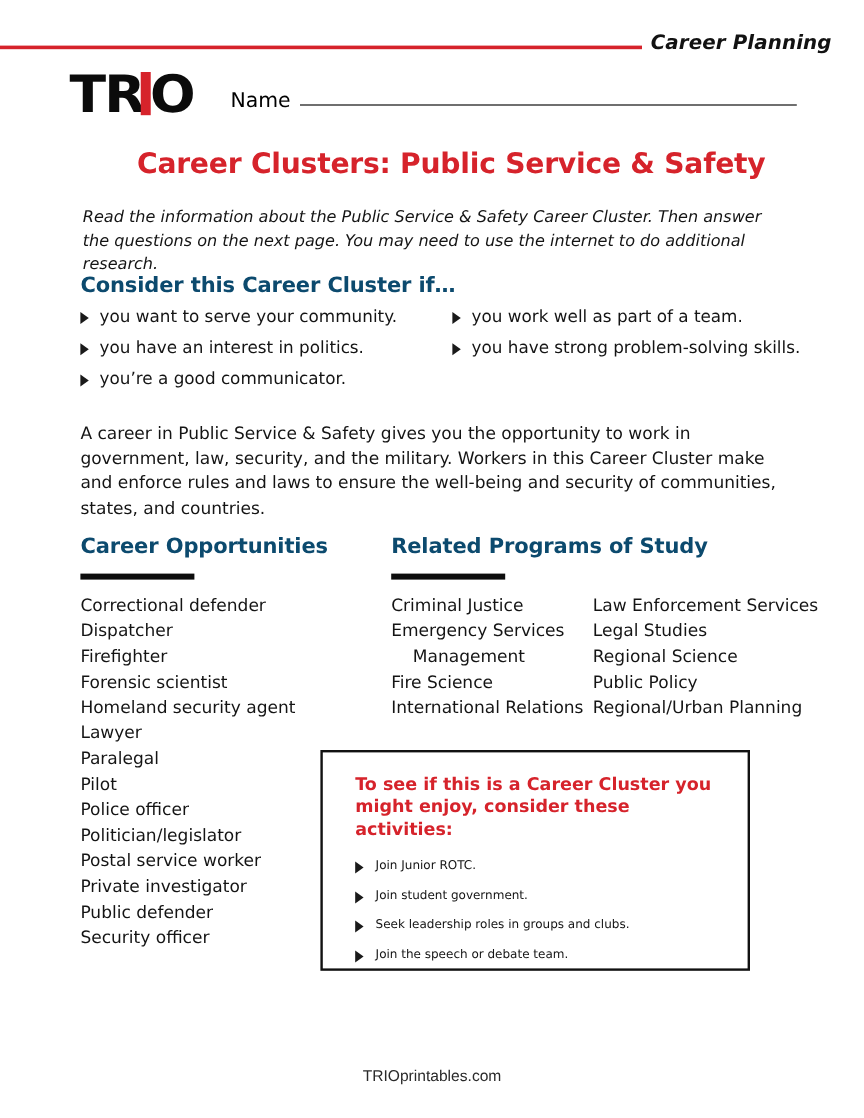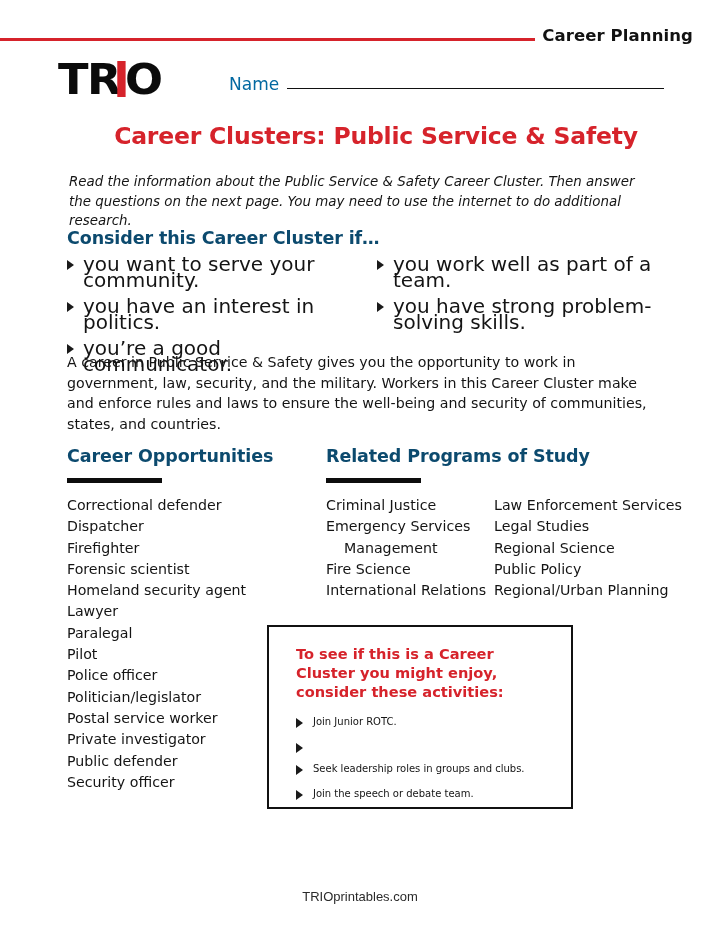--- a/index.html
+++ b/index.html
@@ -38,20 +38,21 @@
     top: 8px;
     width: 535px;
     height: 3px;
     background: #d6232b;
   }
   .header-kicker {
     position: absolute;
     right: 27px;
     top: -4px;
     font-family: "DejaVu Sans", sans-serif;
+    font-style: italic;
     font-weight: 700;
     font-size: 16.5px;
     letter-spacing: 0.1px;
     color: #121212;
     white-space: nowrap;
   }
 
   
   .logo-block {
     position: absolute;
@@ -87,23 +88,22 @@
     left: 192px;
     top: 74px;
     width: 472px;
     display: flex;
     align-items: baseline;
   }
   .name-label {
     font-family: "DejaVu Sans", sans-serif;
     font-size: 17px;
     font-weight: 400;
-    color: #0369a1;
+    color: #000000;
     white-space: nowrap;
-    margin-left: 37px;
   }
   .name-line {
     flex: 1;
     margin-left: 8px;
     border-bottom: 1.6px solid #111;
     height: 1px;
     position: relative;
     top: -1px;
   }
 
@@ -155,21 +155,21 @@
     position: relative;
     height: 72px;
   }
   .bullet-col-a { position: absolute; left: 0; top: 0; width: 300px; }
   .bullet-col-b { position: absolute; left: 310px; top: 0; width: 290px; }
 
   .bullet {
     display: flex;
     align-items: flex-start;
     font-family: "DejaVu Sans", sans-serif;
-    font-size: 20px;
+    font-size: 14px;
     line-height: 16px;
     color: #141414;
     margin-bottom: 10px;
   }
   .bullet .tri {
     flex: 0 0 auto;
     width: 0;
     height: 0;
     border-top: 5px solid transparent;
     border-bottom: 5px solid transparent;
@@ -226,21 +226,21 @@
     display: flex;
   }
   .programs-cols .pcol { width: 172px; }
   .programs-cols .pcol li.indent { padding-left: 18px; }
 
   
   .activity-box {
     position: absolute;
     left: 267px;
     top: 625px;
-    width: 306px;
+    width: 358px;
     height: 184px;
     border: 2.2px solid #111;
     background: #fff;
     box-sizing: border-box;
   }
   .activity-box-inner {
     padding: 17px 16px 0 27px;
   }
   .activity-title {
     font-family: "DejaVu Sans", sans-serif;
@@ -370,20 +370,21 @@
   <div class="activity-box">
     <div class="activity-box-inner">
       <div class="activity-title">To see if this is a Career Cluster you might enjoy, consider these activities:</div>
       <ul class="activity-list">
         <li class="bullet">
             <span class="tri"></span>
             <span>Join Junior ROTC.</span>
           </li>
         <li class="bullet">
             <span class="tri"></span>
+            <span>Join student government.</span>
           </li>
         <li class="bullet">
             <span class="tri"></span>
             <span>Seek leadership roles in groups and clubs.</span>
           </li>
         <li class="bullet">
             <span class="tri"></span>
             <span>Join the speech or debate team.</span>
           </li>
       </ul>

